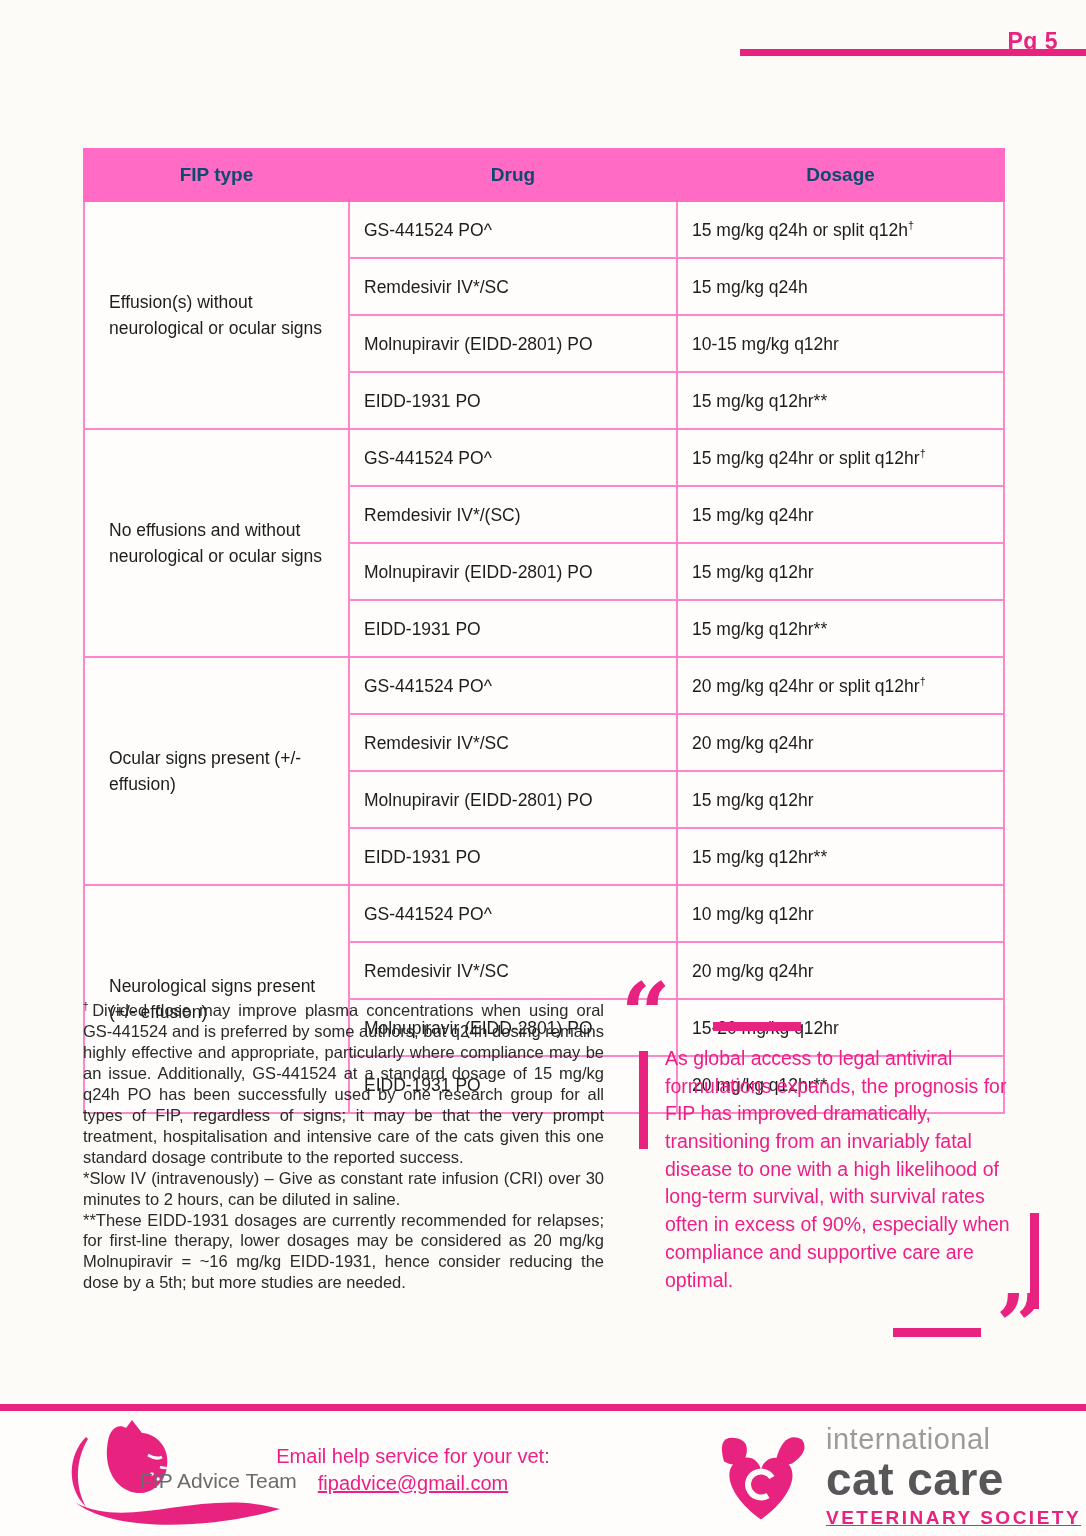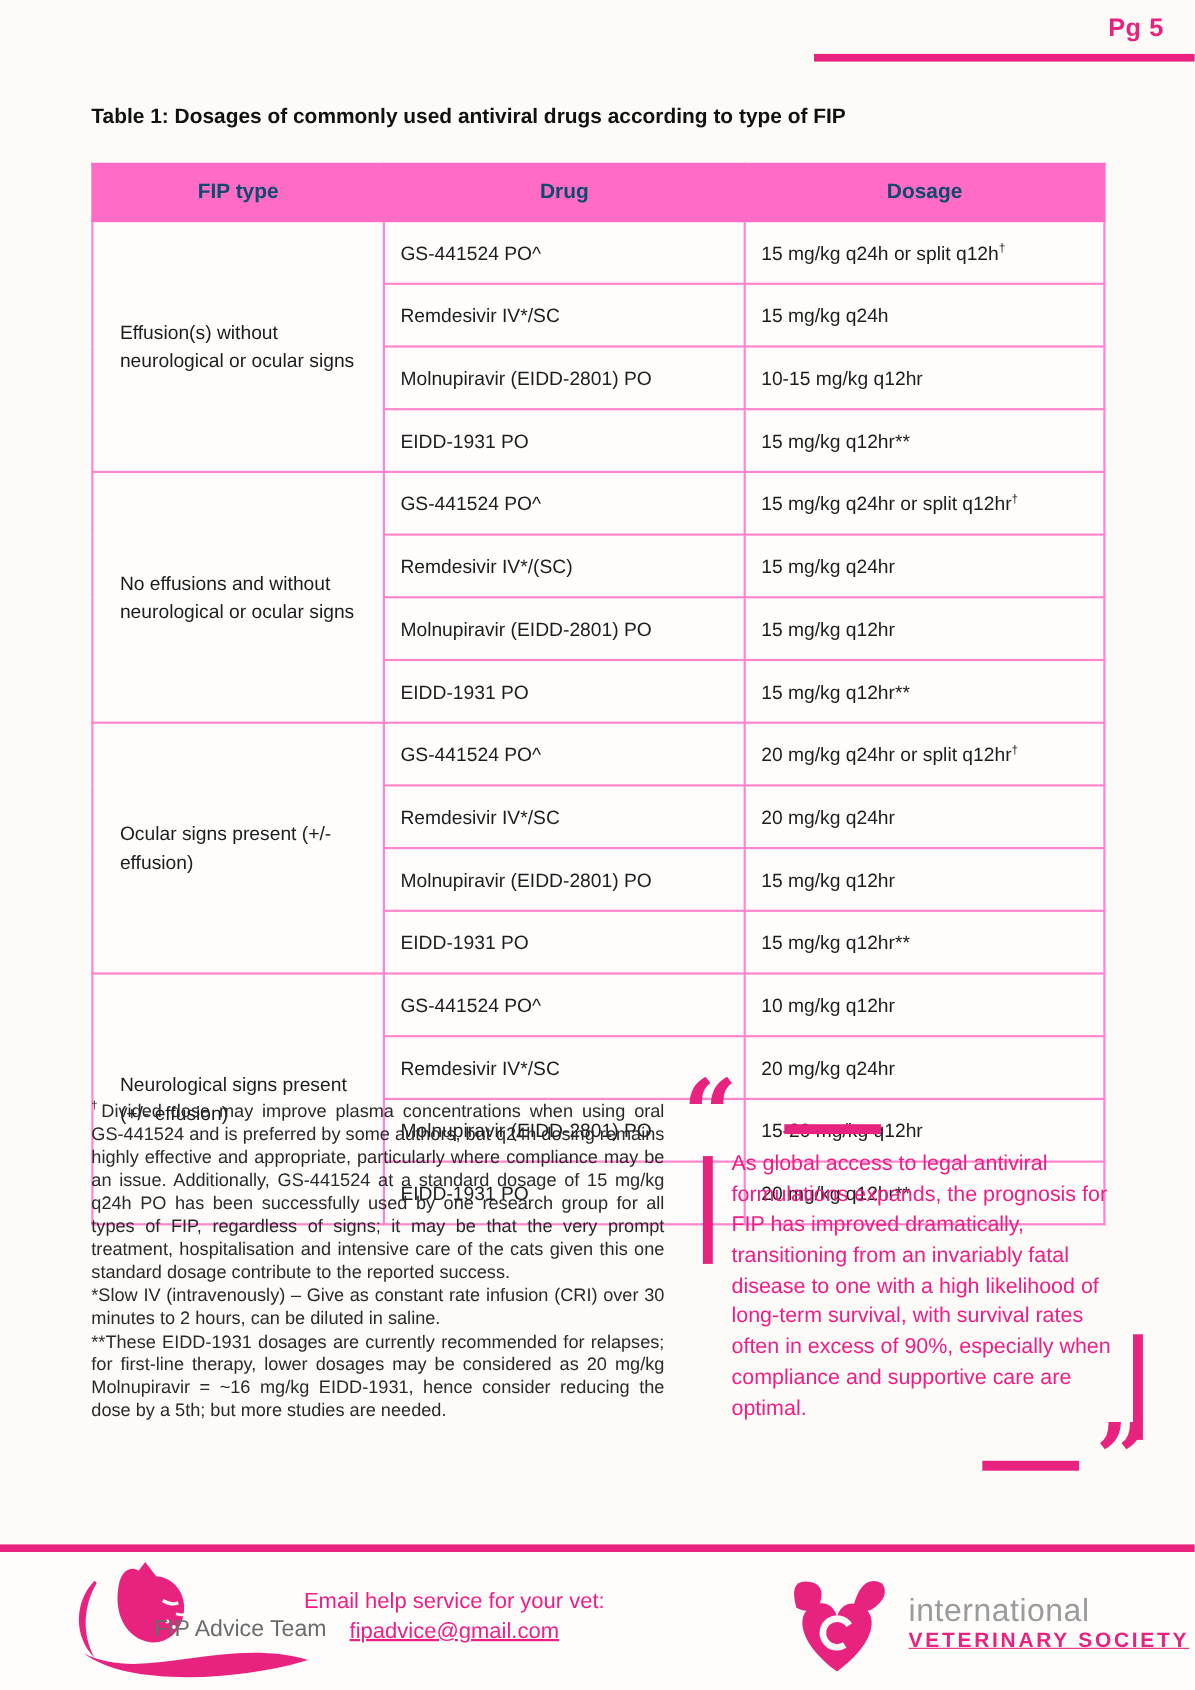--- a/index.html
+++ b/index.html
@@ -8,21 +8,21 @@
     background:#FDFBF8;
     font-family:"Liberation Sans","DejaVu Sans",sans-serif;
     color:#222;
     position:relative;
     overflow:hidden;
   }
   .page{position:absolute;inset:0;}
 
   
   .pg-label{
-    position:absolute;top:12px;right:28px;
+    position:absolute;top:28px;right:28px;
     color:#E8237F;font-weight:bold;font-size:23px;letter-spacing:.5px;
   }
   .header-rule{
     position:absolute;top:49px;left:740px;right:0;height:7px;background:#E8237F;
   }
 
   
   .table-title{
     position:absolute;top:96px;left:83px;width:920px;
     font-size:19px;font-weight:bold;color:#111;
@@ -102,21 +102,20 @@
   .icc-l3{color:#E8237F;font-size:19px;font-weight:bold;letter-spacing:2.5px;text-decoration:underline;}
 </style>
 </head>
 <body>
 
 <div class="page">
 
   <div class="pg-label">Pg 5</div>
   <div class="header-rule"></div>
 
-  <div class="table-title">Table 1: Dosages of commonly used antiviral drugs according to type of FIP</div>
 
   <div class="dose-table-wrap">
     <table class="dose-table">
       <colgroup>
           <col class="c1">
           <col class="c2">
           <col class="c3">
         </colgroup>
       <thead>
         <tr>
@@ -241,18 +240,19 @@
 
     <div class="icc">
       <svg width="100" height="105" viewBox="0 0 100 100">
         <path d="M12,36 Q4,8 26,13 Q40,17 32,36 Q22,42 12,36 Z" fill="#E8237F"></path>
         <path d="M64,34 Q72,5 90,14 Q98,26 80,38 Q70,42 64,34 Z" fill="#E8237F"></path>
         <path d="M49,94 C18,72 8,44 27,34 C40,28 47,37 49,44 C51,36 60,28 72,35 C89,45 80,72 49,94 Z" fill="#E8237F"></path>
         <path d="M60,52 a13,13 0 1 0 -4,18" stroke="#FDFBF8" stroke-width="6" fill="none"></path>
       </svg>
       <div class="icc-text">
         <span class="icc-l1">international</span>
+        <span class="icc-l2">cat care</span>
         <span class="icc-l3">VETERINARY SOCIETY</span>
       </div>
     </div>
 
   </div>
 </div>
 
 </body></html>

